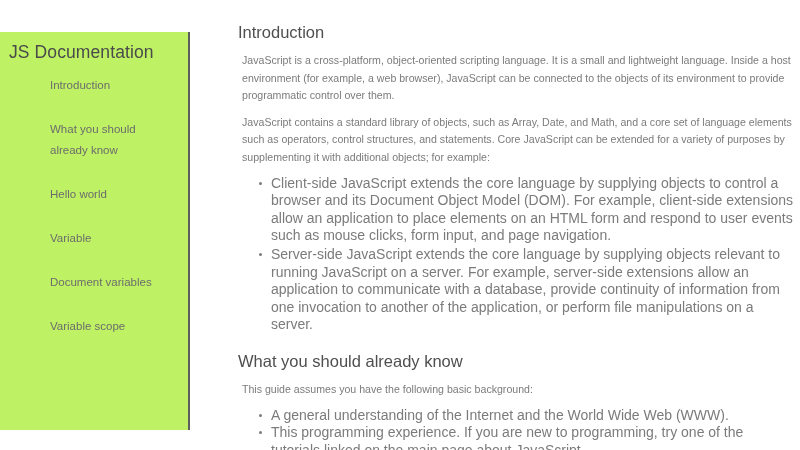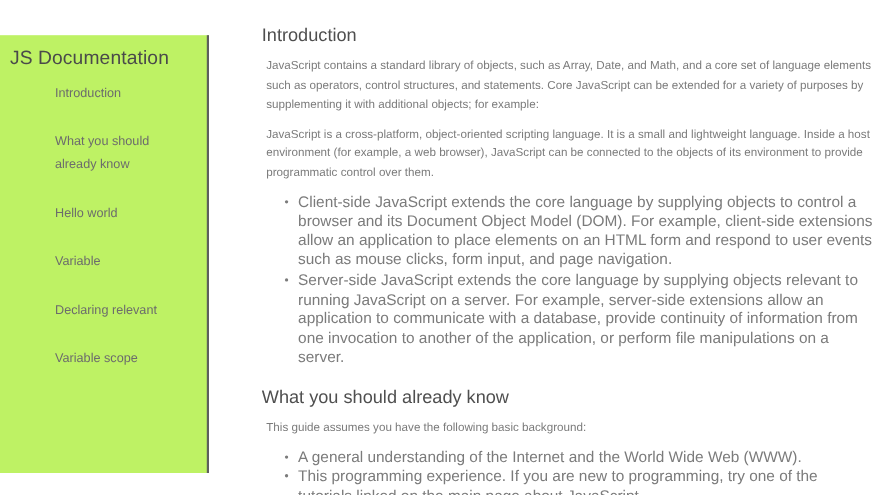--- a/index.html
+++ b/index.html
@@ -126,35 +126,35 @@
       <li>
           <a class="nav-item" href="#What_you_should_already_know">What you should already know</a>
         </li>
       <li>
           <a class="nav-item" href="#Hello_world">Hello world</a>
         </li>
       <li>
           <a class="nav-item" href="#Variables">Variable</a>
         </li>
       <li>
-          <a class="nav-item" href="#Declaring_variables">Declaring relevant</a>
+          <a class="nav-item" href="#Declaring_variables">Document variables</a>
         </li>
       <li>
           <a class="nav-item" href="#Variable_scope">Variable scope</a>
         </li>
 
     </ul>
   </nav>
 
   <main id="main-doc">
 
     <section id="sec-intro">
       <h2 class="sect-header">Introduction</h2>
+      <p class="para">JavaScript is a cross-platform, object-oriented scripting language. It is a small and lightweight language. Inside a host environment (for example, a web browser), JavaScript can be connected to the objects of its environment to provide programmatic control over them.</p>
       <p class="para">JavaScript contains a standard library of objects, such as Array, Date, and Math, and a core set of language elements such as operators, control structures, and statements. Core JavaScript can be extended for a variety of purposes by supplementing it with additional objects; for example:</p>
-      <p class="para">JavaScript is a cross-platform, object-oriented scripting language. It is a small and lightweight language. Inside a host environment (for example, a web browser), JavaScript can be connected to the objects of its environment to provide programmatic control over them.</p>
       <ul class="bullets">
         <li>Client-side JavaScript extends the core language by supplying objects to control a browser and its Document Object Model (DOM). For example, client-side extensions allow an application to place elements on an HTML form and respond to user events such as mouse clicks, form input, and page navigation.</li>
         <li>Server-side JavaScript extends the core language by supplying objects relevant to running JavaScript on a server. For example, server-side extensions allow an application to communicate with a database, provide continuity of information from one invocation to another of the application, or perform file manipulations on a server.</li>
       </ul>
     </section>
 
     <section id="sec-know">
       <h2 class="sect-header">What you should already know</h2>
       <p class="para">This guide assumes you have the following basic background:</p>
       <ul class="bullets tight">

